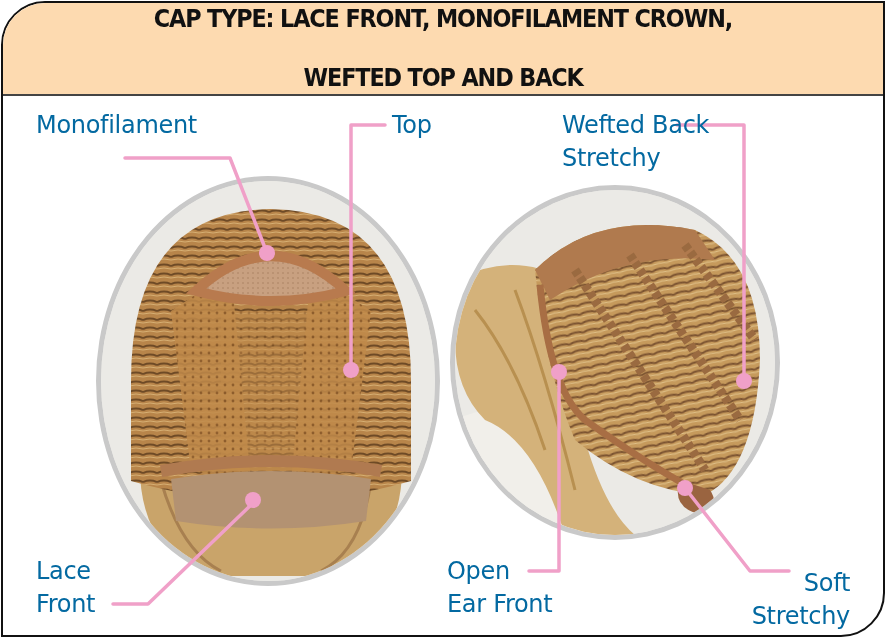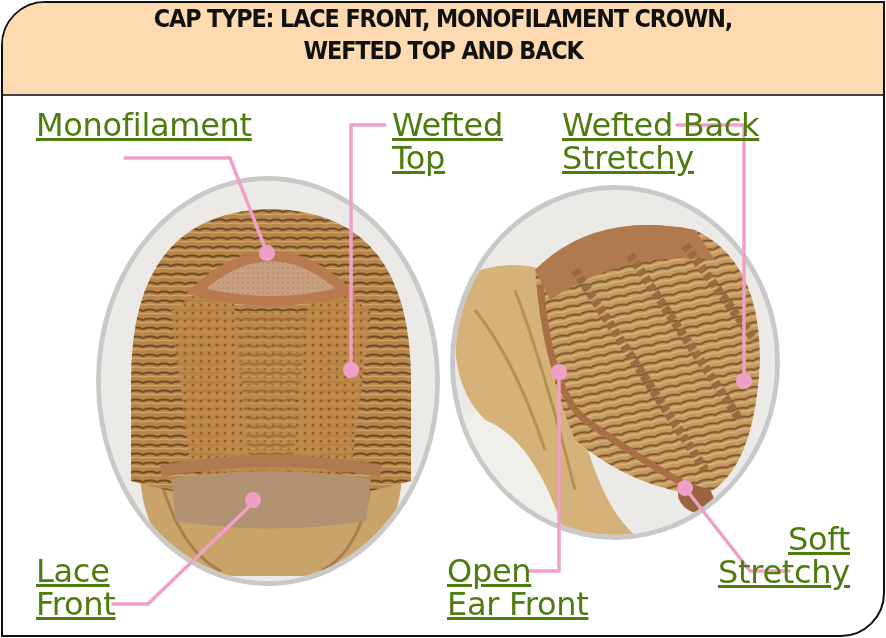--- a/index.html
+++ b/index.html
@@ -5,32 +5,31 @@
     html, body { margin: 0; padding: 0; background: #ffffff; }
     body { width: 886px; height: 638px; overflow: hidden; position: relative; }
     .frame {
       position: absolute; left: 1px; top: 1px; width: 880px; height: 632px;
       border: 2px solid #111; border-radius: 44px 0 44px 0;
       overflow: hidden; background: #ffffff;
     }
     .header {
       position: absolute; left: 0; top: 0; width: 100%; height: 91px;
       background: #fddab0; border-bottom: 2px solid #444;
-      display: flex; flex-direction: column; align-items: center; justify-content: flex-start;
+      display: flex; flex-direction: column; align-items: center; justify-content: space-between;
     }
     .header-line {
       font-family: "DejaVu Sans", sans-serif; font-weight: bold;
       font-size: 24px; letter-spacing: -1.2px; color: #111; line-height: 32px;
       transform: scaleX(0.93);
     }
     .label {
       position: absolute; font-family: "DejaVu Sans", sans-serif;
-      font-size: 32px; color: #4d7c0f; line-height: 33px; letter-spacing: -0.3px;
+      font-size: 24px; color: #0369a1; line-height: 33px; letter-spacing: -0.3px;
       white-space: nowrap;
-      text-decoration: underline;
     }
     .label.right { text-align: right; }
     .circle {
       position: absolute; border-radius: 50%;
       border: 5px solid #c9c9c9; overflow: hidden; background: #ebeae6;
     }
     svg.overlay { position: absolute; left: 0; top: 0; }
   </style>
 </head>
 <body>
@@ -125,31 +124,30 @@
     <circle cx="253" cy="500" r="8"></circle>
     <circle cx="559" cy="372" r="8"></circle>
     <circle cx="685" cy="488" r="8"></circle>
   </g>
 </svg>
 
 <div class="label" style="left:36px; top:109px;">
   <div>Monofilament</div>
 </div>
 <div class="label" style="left:392px; top:109px;">
-  <div>Wefted</div>
   <div>Top</div>
 </div>
 <div class="label" style="left:562px; top:109px;">
   <div>Wefted Back</div>
   <div>Stretchy</div>
 </div>
 <div class="label" style="left:36px; top:555px;">
   <div>Lace</div>
   <div>Front</div>
 </div>
 <div class="label" style="left:447px; top:555px;">
   <div>Open</div>
   <div>Ear Front</div>
 </div>
-<div class="label right" style="right:36px; top:523px;">
+<div class="label right" style="right:36px; top:567px;">
   <div>Soft</div>
   <div>Stretchy</div>
 </div>
 
 </body></html>

